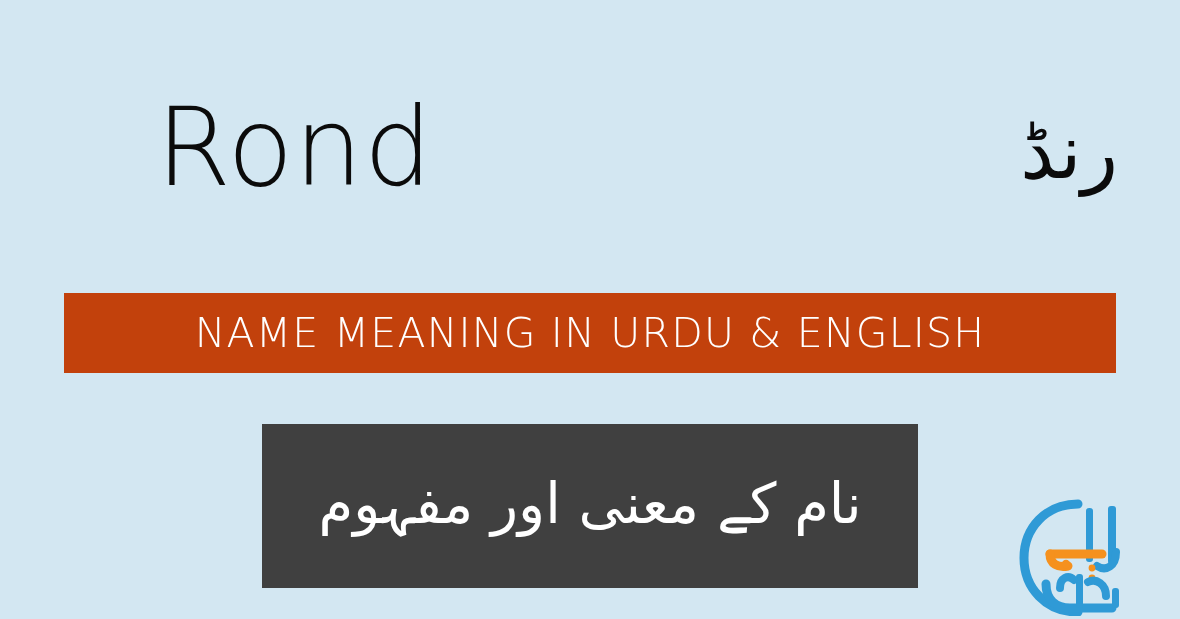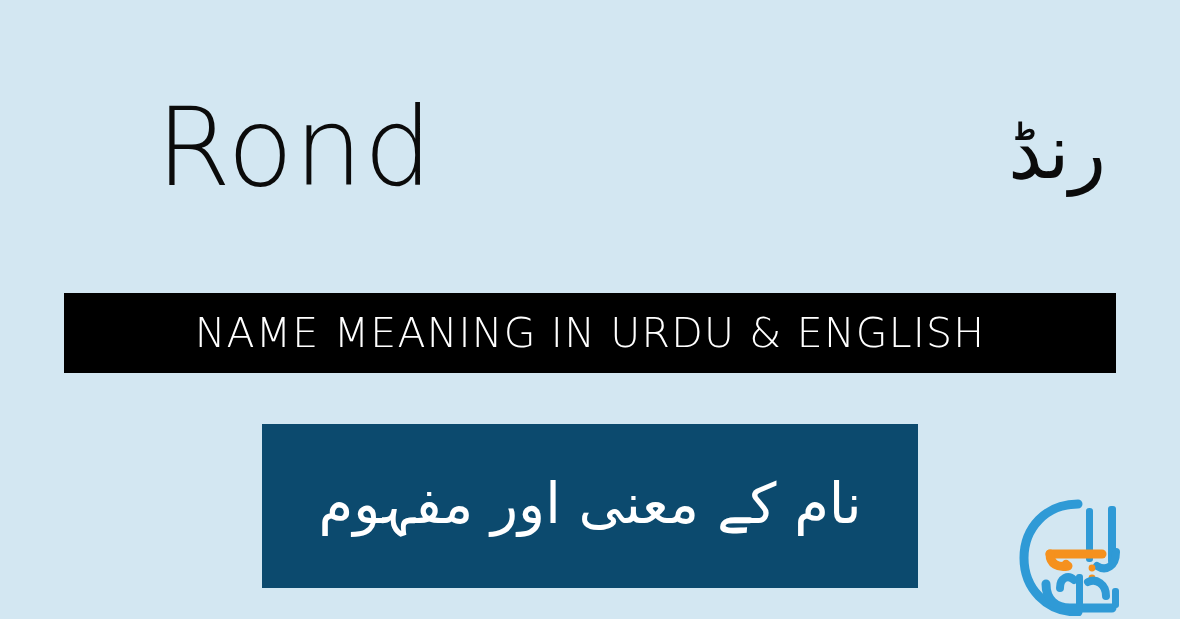--- a/index.html
+++ b/index.html
@@ -30,40 +30,40 @@
     font-size: 108px;
     line-height: 112px;
     letter-spacing: 1px;
     color: #0b0b0b;
     white-space: nowrap;
     margin-left: 48px;
     -webkit-font-smoothing: antialiased;
   }
   #name-urdu {
     position: absolute;
-    right: 74px;
+    right: 62px;
     top: 96px;
     width: 220px;
     text-align: right;
     direction: rtl;
     font-family: "DejaVu Sans", "Liberation Sans", sans-serif;
     font-size: 76px;
     line-height: 112px;
     color: #0b0b0b;
     white-space: nowrap;
   }
 
   
   #banner {
     position: absolute;
     left: 64px;
     top: 293px;
     width: 1052px;
     height: 80px;
-    background: #000000;
+    background: #c2410c;
     display: flex;
     align-items: center;
     justify-content: center;
   }
   #banner-text {
     font-family: "DejaVu Sans", "Liberation Sans", sans-serif;
     font-weight: 300;
     font-size: 41px;
     line-height: 44px;
     letter-spacing: 1.2px;
@@ -71,21 +71,21 @@
     white-space: nowrap;
   }
 
   
   #teal-box {
     position: absolute;
     left: 262px;
     top: 424px;
     width: 656px;
     height: 164px;
-    background: #0c4a6e;
+    background: #404040;
     display: flex;
     align-items: center;
     justify-content: center;
   }
   #teal-urdu {
     direction: rtl;
     font-family: "DejaVu Sans", "Liberation Sans", sans-serif;
     font-size: 56px;
     line-height: 96px;
     color: #ffffff;

